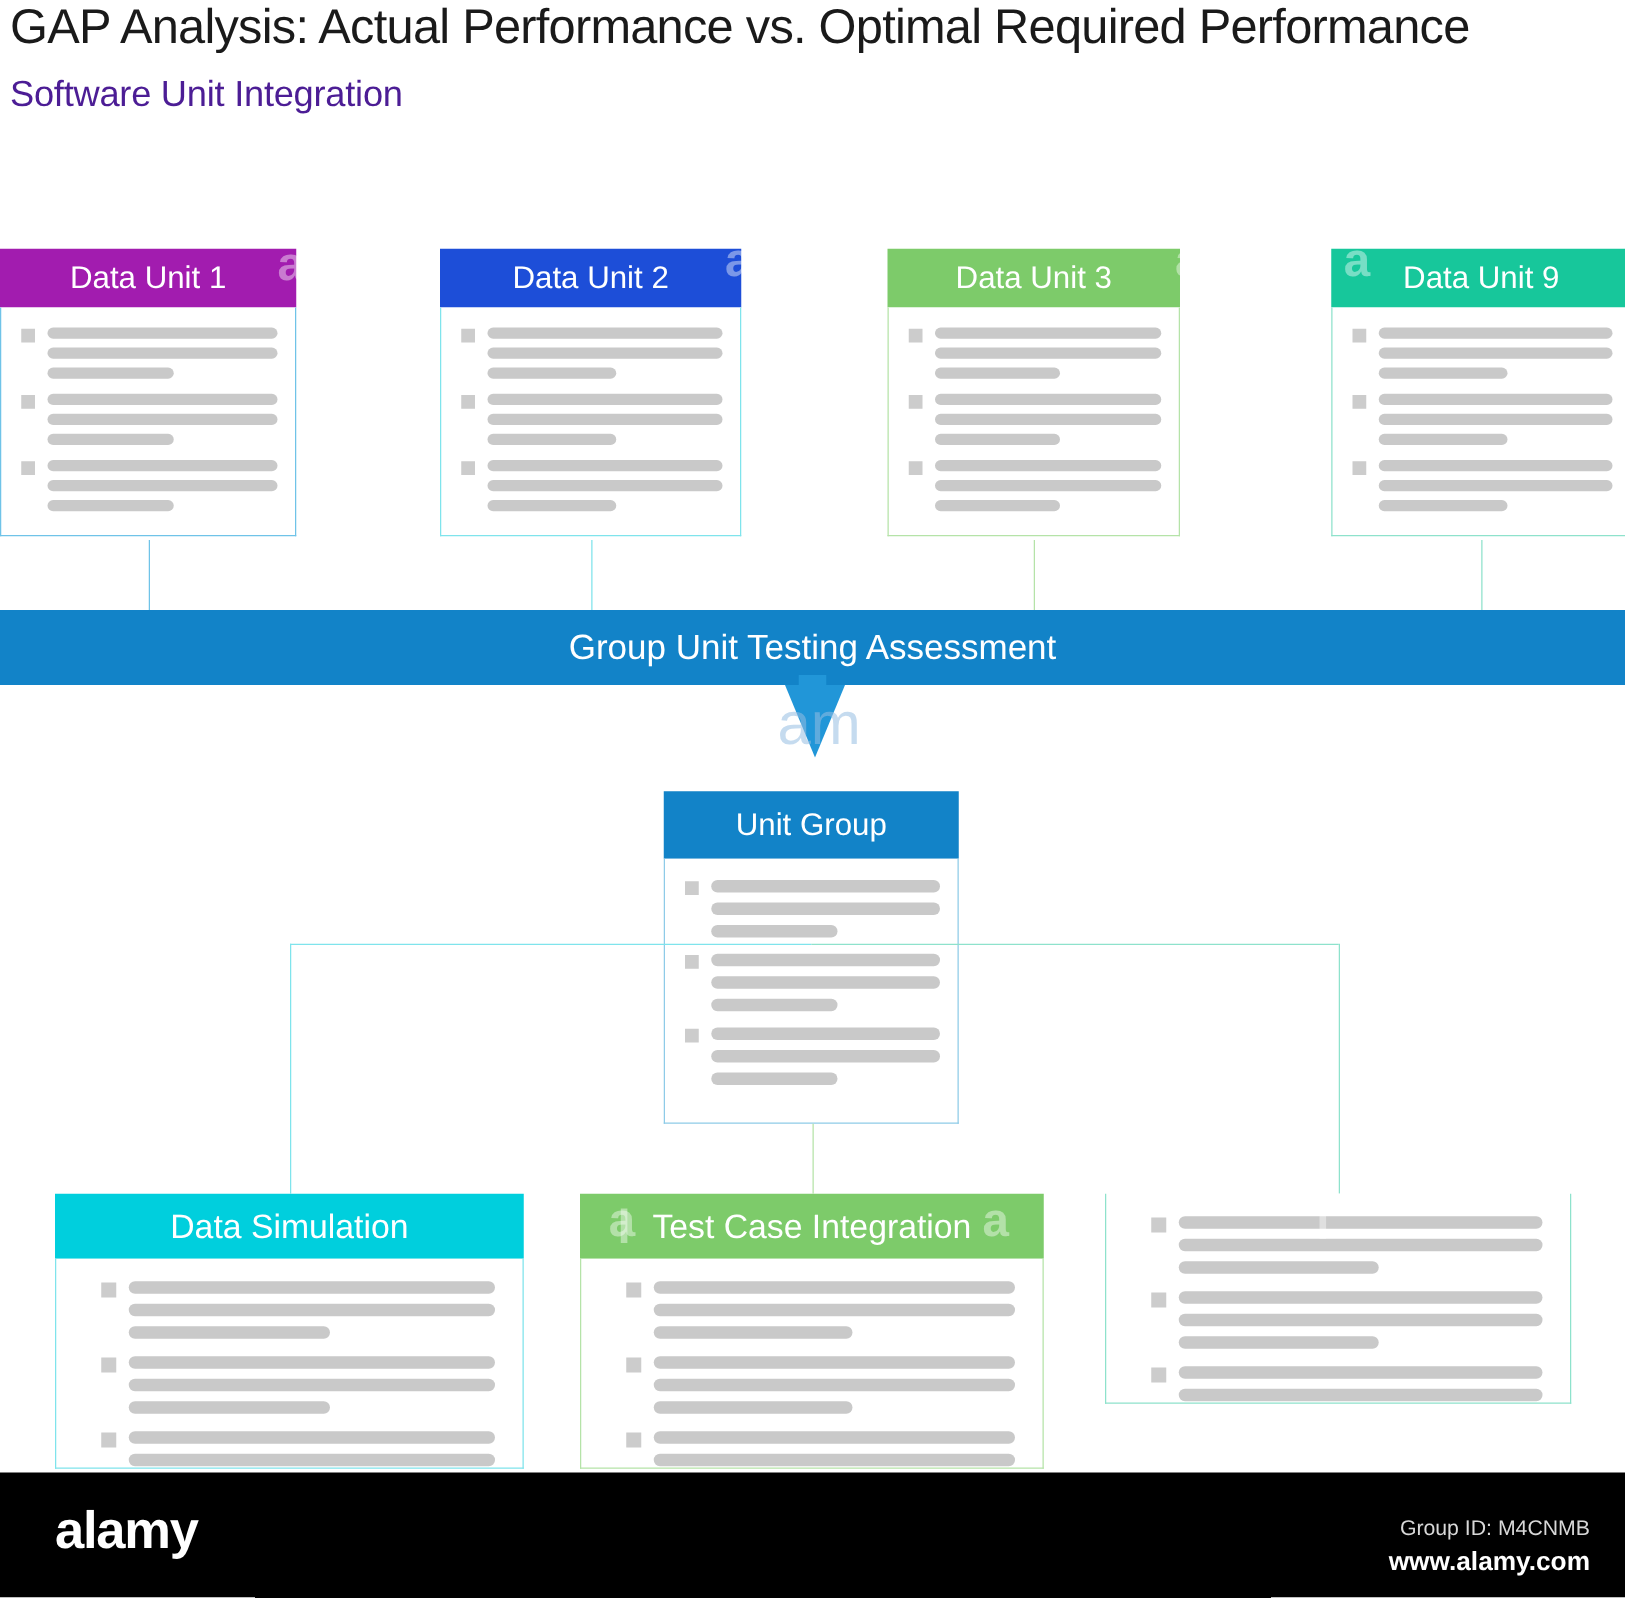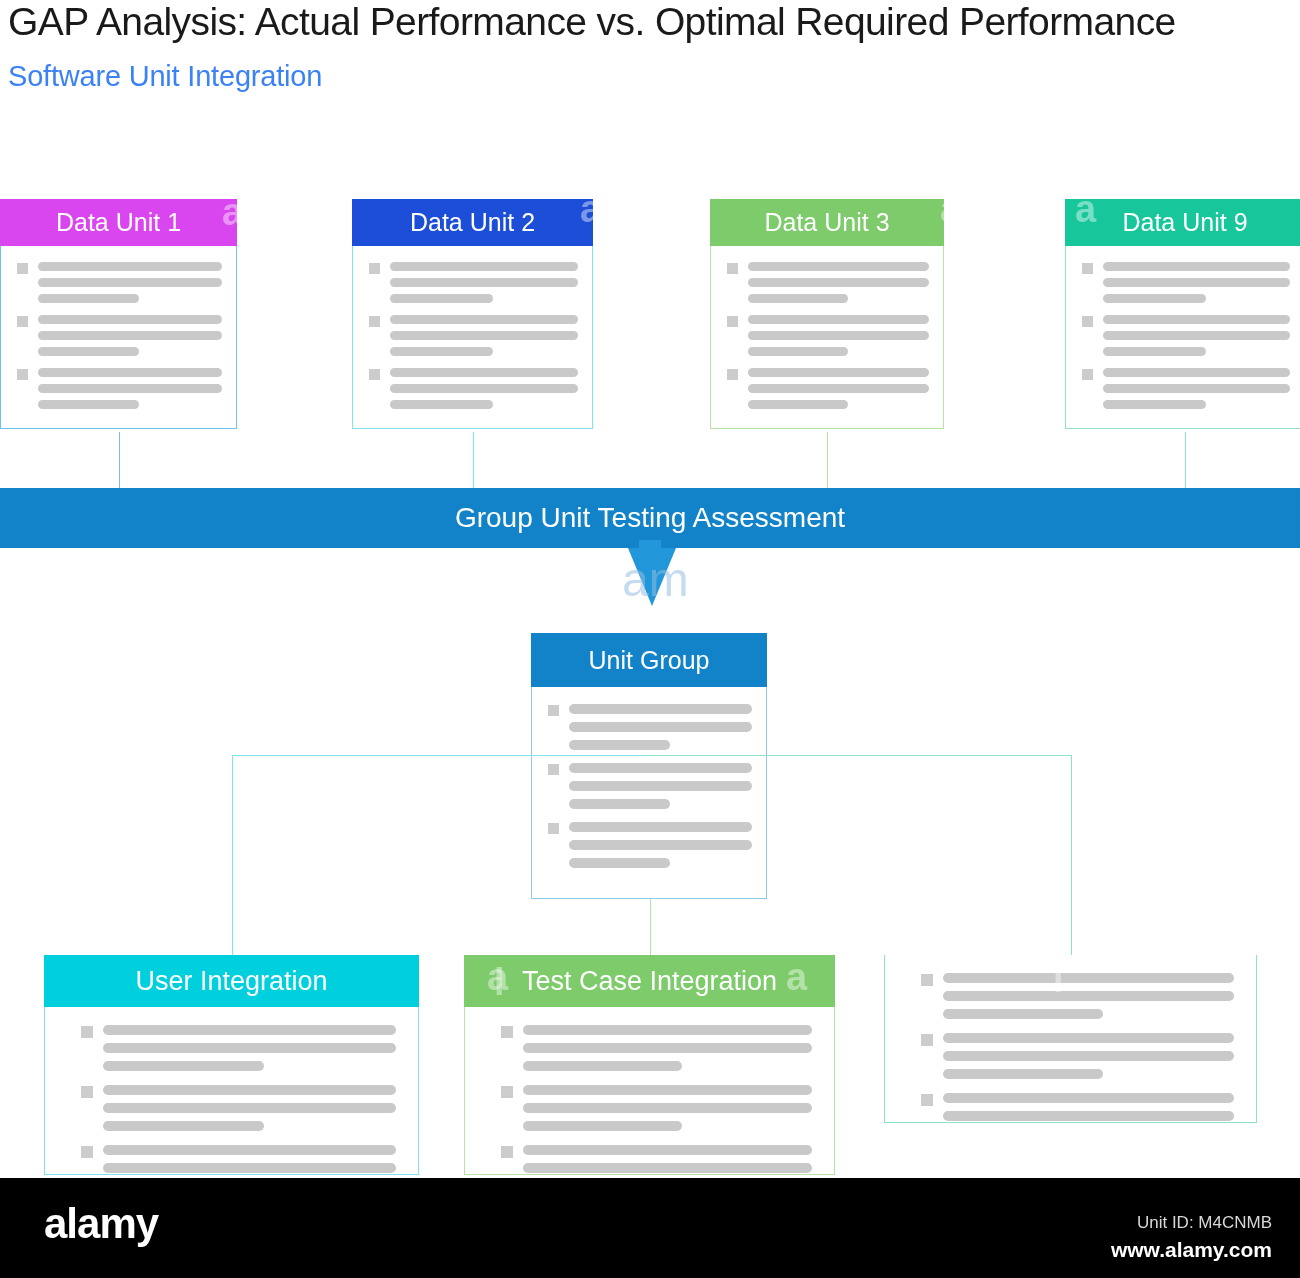--- a/index.html
+++ b/index.html
@@ -34,21 +34,21 @@
     white-space: nowrap;
     letter-spacing: -0.6px;
     font-weight: 400;
   }
   .subtitle {
     position: absolute;
     left: 8px;
     top: 58px;
     font-size: 29px;
     line-height: 36px;
-    color: #3b82f6;
+    color: #4c1d95;
     white-space: nowrap;
     letter-spacing: -0.2px;
     font-weight: 400;
   }
 
   
   .card {
     position: absolute;
     box-sizing: border-box;
     background: #ffffff;
@@ -193,21 +193,21 @@
 
   <div id="connectors-top">
       <div class="vline" style="left: 119px; top: 432px; height: 56px; background: rgb(111, 195, 232);"></div>
       <div class="vline" style="left: 473px; top: 432px; height: 56px; background: rgb(127, 228, 236);"></div>
       <div class="vline" style="left: 827px; top: 432px; height: 56px; background: rgb(181, 227, 168);"></div>
       <div class="vline" style="left: 1185px; top: 432px; height: 56px; background: rgb(142, 226, 204);"></div>
     </div>
 
   <div id="top-row">
       <div class="card" style="left: 0px; top: 199px; width: 237px;">
-        <div class="card-header" style="background: #d946ef; height: 47px; line-height: 47px; font-size: 25px;"><span>Data Unit 1</span></div>
+        <div class="card-header" style="background: #a21caf; height: 47px; line-height: 47px; font-size: 25px;"><span>Data Unit 1</span></div>
         <div class="card-body" style="border-color: rgb(111, 195, 232); height: 183px; padding: 16px 14px 0px 16px;">
           <div class="bullet-group" style="margin-bottom: 12px;">
             <div class="bullet-sq" style="width: 11px; height: 11px; left: 0px; top: 1px;"></div>
             <div style="margin-left: 21px;">
               <div class="line" style="height: 9px; width: 100%; margin-bottom: 7px;"></div>
               <div class="line" style="height: 9px; width: 100%; margin-bottom: 7px;"></div>
               <div class="line" style="height: 9px; width: 55%; margin-bottom: 0px;"></div>
             </div>
           </div>
           <div class="bullet-group" style="margin-bottom: 12px;">
@@ -358,21 +358,21 @@
   <div id="connectors-bottom">
       <div class="hline" style="left: 232px; top: 755px; width: 417px; background: rgb(127, 228, 236);"></div>
       <div class="hline" style="left: 649px; top: 755px; width: 422px; background: rgb(142, 226, 204);"></div>
       <div class="vline" style="left: 232px; top: 755px; height: 200px; background: rgb(127, 228, 236);"></div>
       <div class="vline" style="left: 1071px; top: 755px; height: 200px; background: rgb(142, 226, 204);"></div>
       <div class="vline" style="left: 650px; top: 899px; height: 56px; background: rgb(181, 227, 168);"></div>
     </div>
 
   <div id="bottom-row">
       <div class="card" style="left: 44px; top: 955px; width: 375px;">
-        <div class="card-header" style="background: rgb(0, 207, 221); height: 52px; line-height: 52px; font-size: 27px;"><span>User Integration</span></div>
+        <div class="card-header" style="background: rgb(0, 207, 221); height: 52px; line-height: 52px; font-size: 27px;"><span>Data Simulation</span></div>
         <div class="card-body" style="border-color: rgb(127, 228, 236); height: 168px; padding: 18px 22px 0px 36px;">
           <div class="bullet-group" style="margin-bottom: 14px;">
             <div class="bullet-sq" style="width: 12px; height: 12px; left: 0px; top: 1px;"></div>
             <div style="margin-left: 22px;">
               <div class="line" style="height: 10px; width: 100%; margin-bottom: 8px;"></div>
               <div class="line" style="height: 10px; width: 100%; margin-bottom: 8px;"></div>
               <div class="line" style="height: 10px; width: 55%; margin-bottom: 0px;"></div>
             </div>
           </div>
           <div class="bullet-group" style="margin-bottom: 14px;">
@@ -456,16 +456,16 @@
       <div class="wm" style="left: 1075px; top: 190px; font-size: 38px; line-height: 38px;">a</div>
       <div class="wm-dark" style="left: 622px; top: 556px; font-size: 48px; line-height: 48px;">am</div>
       <div class="wm" style="left: 487px; top: 958px; font-size: 38px; line-height: 38px;">a</div>
       <div class="wm" style="left: 786px; top: 958px; font-size: 38px; line-height: 38px;">a</div>
       <div class="wm" style="left: 494px; top: 963px; font-size: 38px; line-height: 38px;">l</div>
       <div class="wm" style="left: 1053px; top: 960px; font-size: 38px; line-height: 38px;">l</div>
     </div>
 
   <div class="footer"></div>
   <div class="footer-logo">alamy</div>
-  <div class="footer-imageid">Unit ID: M4CNMB</div>
+  <div class="footer-imageid">Group ID: M4CNMB</div>
   <div class="footer-url">www.alamy.com</div>
 
 </div>
 
 </body></html>

